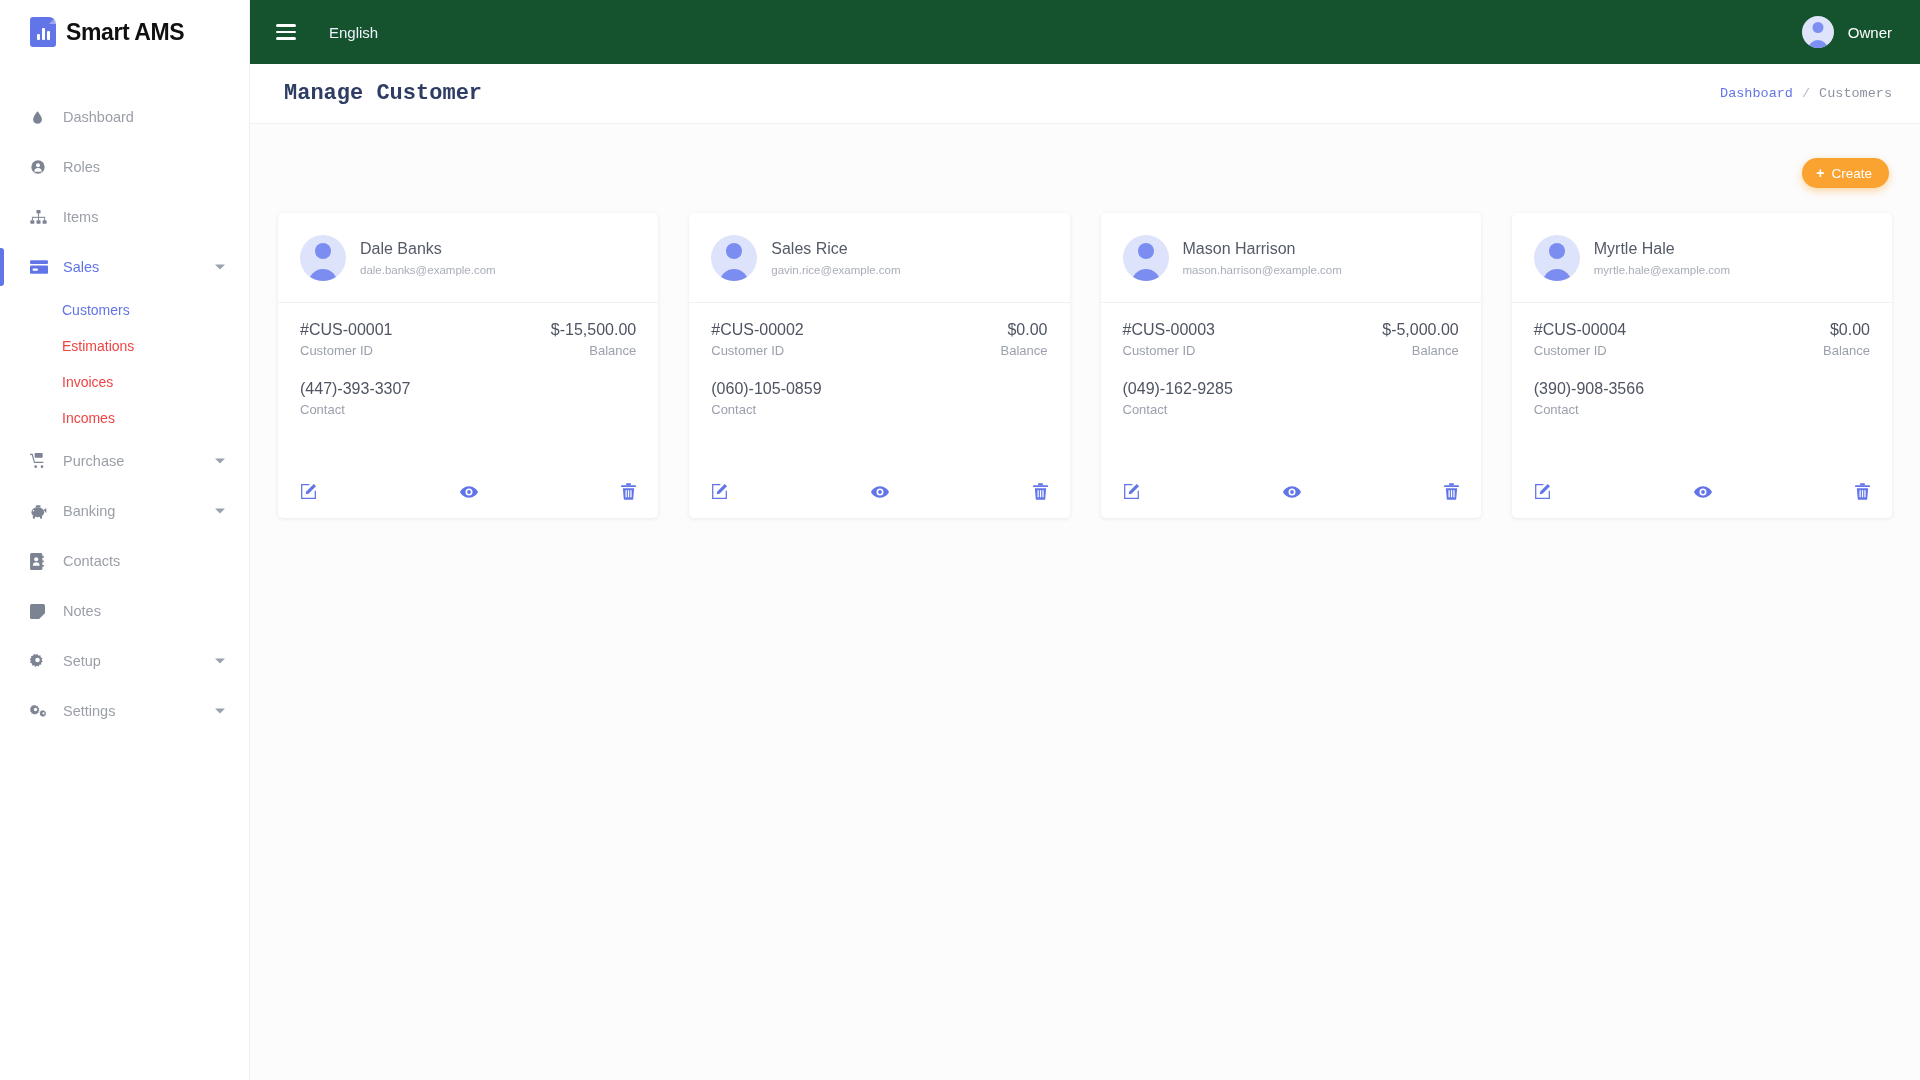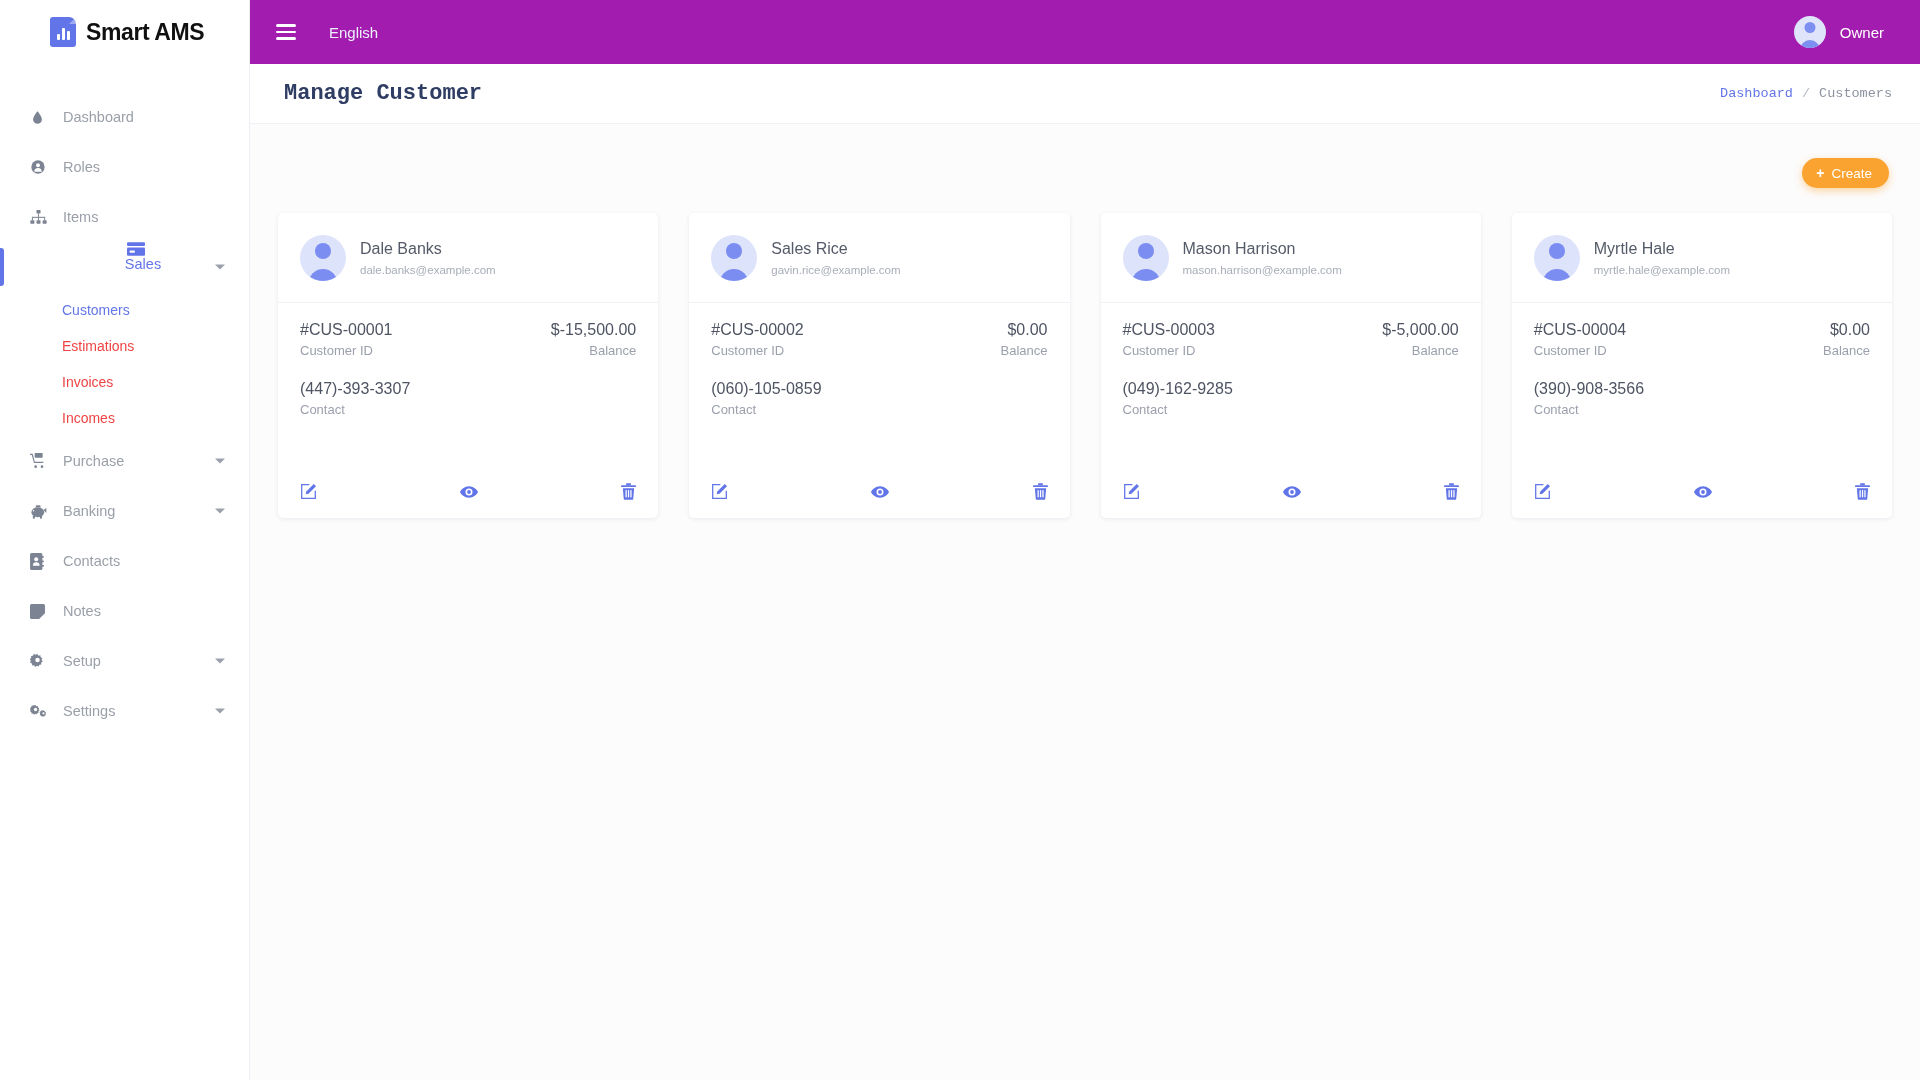--- a/index.html
+++ b/index.html
@@ -16,21 +16,20 @@
     width: 250px; min-width: 250px; height: 1080px;
     background: #ffffff;
     border-right: 1px solid #eceff3;
     position: relative;
     z-index: 5;
   }
   .brand {
     height: 64px;
     display: flex; align-items: center; gap: 10px;
     padding-left: 30px;
-    margin-left: 20px;
   }
   .brand-logo {
     width: 26px; height: 30px;
     background: #6275e8;
     border-radius: 3px 7px 3px 3px;
     position: relative;
     display: flex; align-items: flex-end; justify-content: center;
     gap: 2px;
     padding-bottom: 7px;
   }
@@ -61,44 +60,44 @@
     width: 26px; min-width: 26px; display: flex; align-items: center; justify-content: flex-start;
     color: #7c8493;
   }
   .nav-item .lbl { margin-left: 7px; }
   .nav-item .caret {
     position: absolute; right: 24px; top: 50%; transform: translateY(-50%);
     width: 0; height: 0;
     border-left: 5px solid transparent; border-right: 5px solid transparent;
     border-top: 5px solid #9ba1ab;
   }
-  .nav-item.active { color: #6275e8; flex-direction: column; }
+  .nav-item.active { color: #6275e8; }
   .nav-item.active .ic { color: #6275e8; }
   .nav-item.active::before {
     content: ""; position: absolute; left: 0; top: 6px;
     width: 4px; height: 38px; background: #6275e8; border-radius: 0 3px 3px 0;
   }
   .sub-item {
     display: flex; align-items: center;
     height: 36px;
     padding-left: 62px;
     font-size: 14px;
     color: #ef4444;
     cursor: pointer;
   }
   .sub-item.active { color: #6275e8; }
 
   
   .main { flex: 1; height: 1080px; display: flex; flex-direction: column; background: #fcfcfd; }
 
   .topbar {
     height: 64px; min-height: 64px;
-    background: #a21caf;
+    background: #14532d;
     display: flex; align-items: center;
-    padding: 0 36px 0 26px;
+    padding: 0 28px 0 26px;
   }
   .hamburger { display: flex; flex-direction: column; gap: 4px; cursor: pointer; }
   .hamburger span { display: block; width: 20px; height: 2.5px; background: #fff; border-radius: 2px; }
   .lang {
     margin-left: 33px;
     color: #eef0fd; font-size: 15px; cursor: pointer;
   }
   .topbar-right { margin-left: auto; display: flex; align-items: center; gap: 14px; cursor: pointer; }
   .avatar-top {
     width: 32px; height: 32px; border-radius: 50%;

